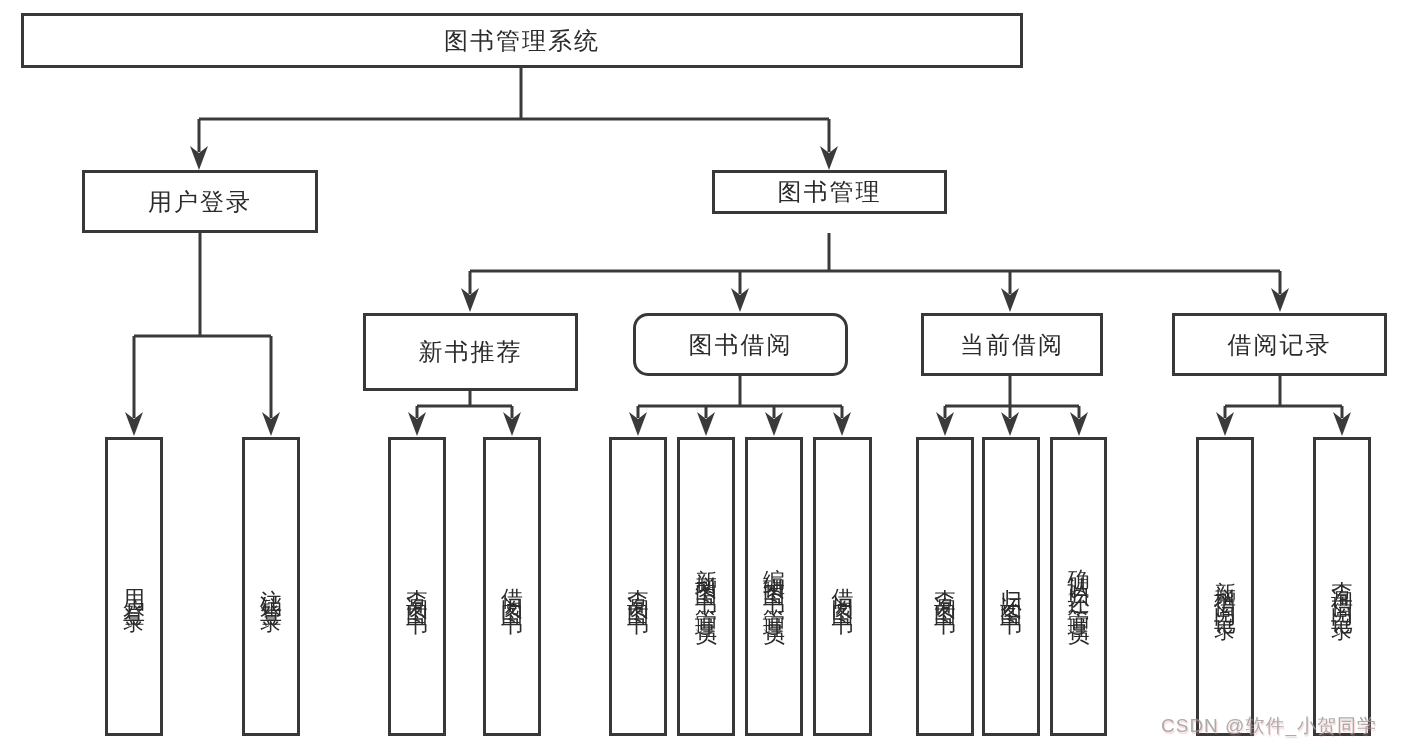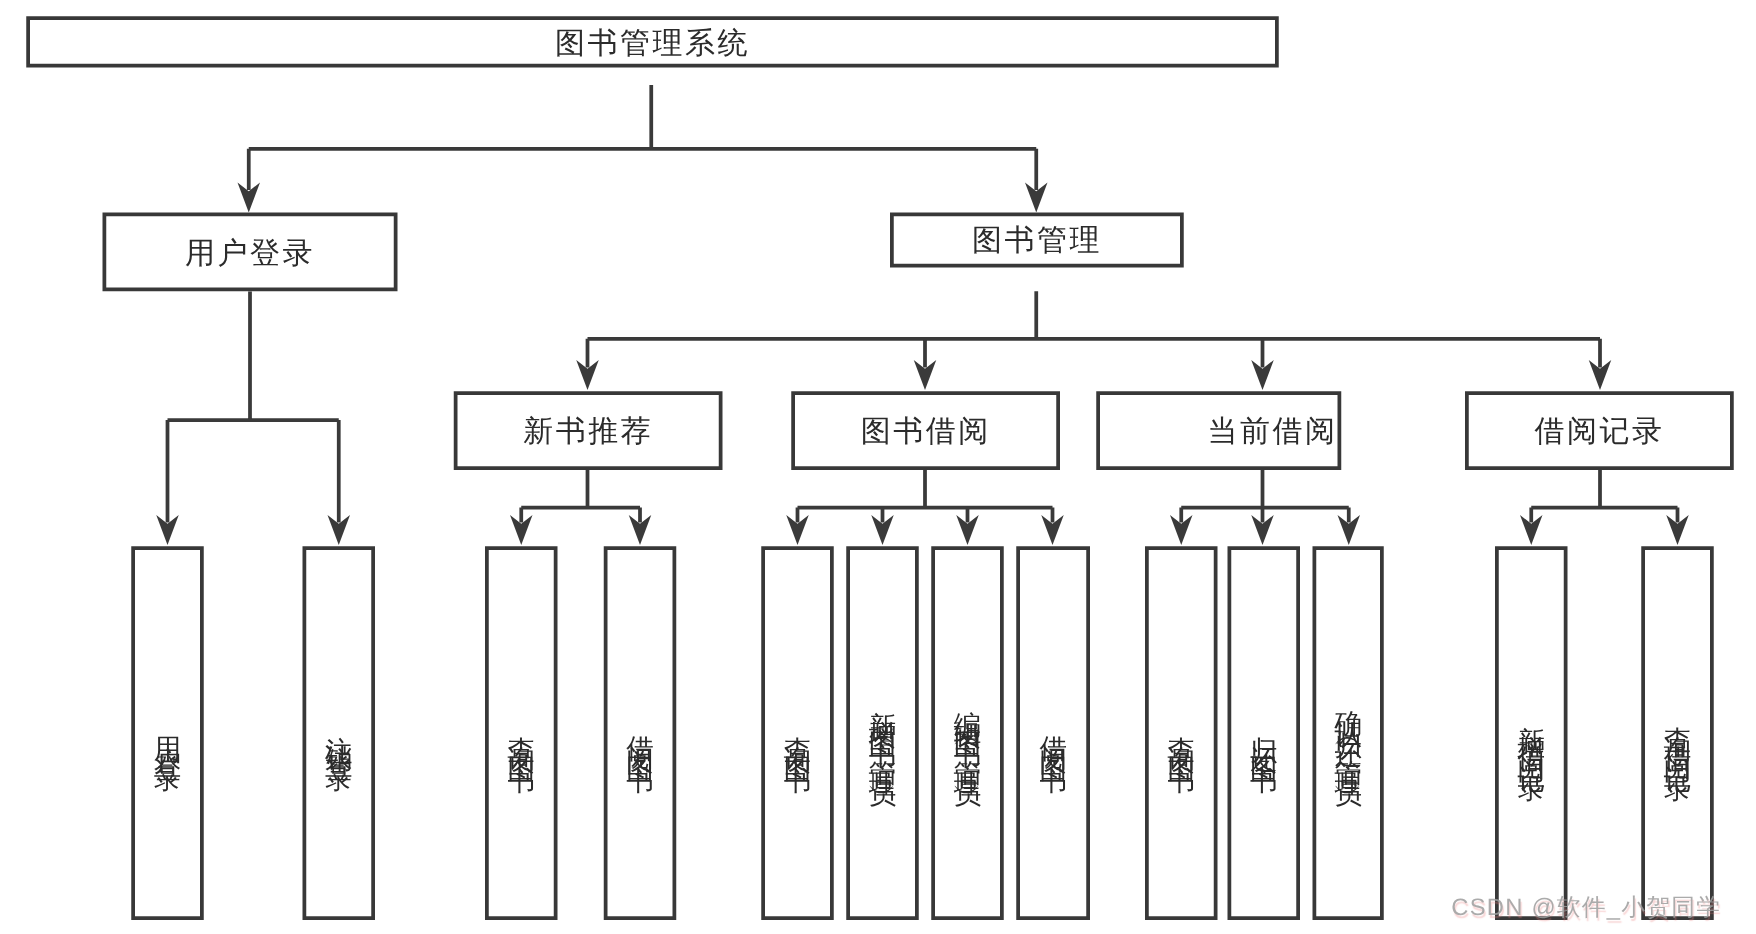--- a/index.html
+++ b/index.html
@@ -98,38 +98,38 @@
     <path class="ln" d="M1010,376 V418 M945,406 H1079 M945,406 V418 M1079,406 V418"></path>
     <use class="ar" href="#arr" transform="translate(945,436)"></use>
     <use class="ar" href="#arr" transform="translate(1010,436)"></use>
     <use class="ar" href="#arr" transform="translate(1079,436)"></use>
 
     <path class="ln" d="M1280,376 V406 M1225,406 H1342 M1225,406 V418 M1342,406 V418"></path>
     <use class="ar" href="#arr" transform="translate(1225,436)"></use>
     <use class="ar" href="#arr" transform="translate(1342,436)"></use>
   </svg>
 
-  <div class="node" style="left:21px; top:13px; width:1002px; height:41px;">
+  <div class="node" style="left:21px; top:13px; width:1002px; height:55px;">
     <span>图书管理系统</span>
   </div>
 
   <div class="node" style="left:82px; top:170px; width:236px; height:63px;">
     <span>用户登录</span>
   </div>
   <div class="node" style="left:712px; top:170px; width:235px; height:44px;">
     <span>图书管理</span>
   </div>
 
-  <div class="node" style="left:363px; top:313px; width:215px; height:63px;">
+  <div class="node" style="left:363px; top:313px; width:215px; height:78px;">
     <span>新书推荐</span>
   </div>
-  <div class="node" style="left:633px; top:313px; width:215px; height:63px;">
+  <div class="node" style="left:633px; top:313px; width:215px; height:63px;border-radius:15px;">
     <span>图书借阅</span>
   </div>
-  <div class="node" style="left:877px; top:313px; width:196px; height:63px;justify-content:flex-end;">
+  <div class="node" style="left:921px; top:313px; width:182px; height:63px;">
     <span>当前借阅</span>
   </div>
   <div class="node" style="left:1172px; top:313px; width:215px; height:63px;">
     <span>借阅记录</span>
   </div>
 
   <div class="node leaf" style="left:105px; top:437px; width:58px; height:299px;">
     <span class="vtext">用户登录</span>
   </div>
   <div class="node leaf" style="left:242px; top:437px; width:58px; height:299px;">

